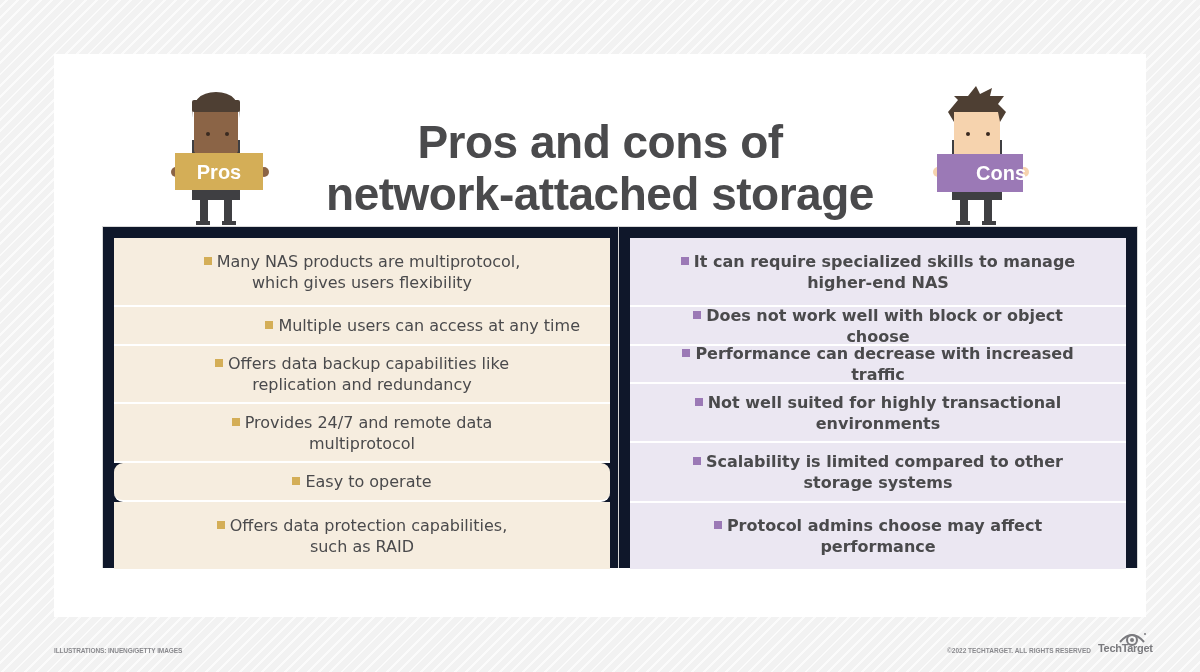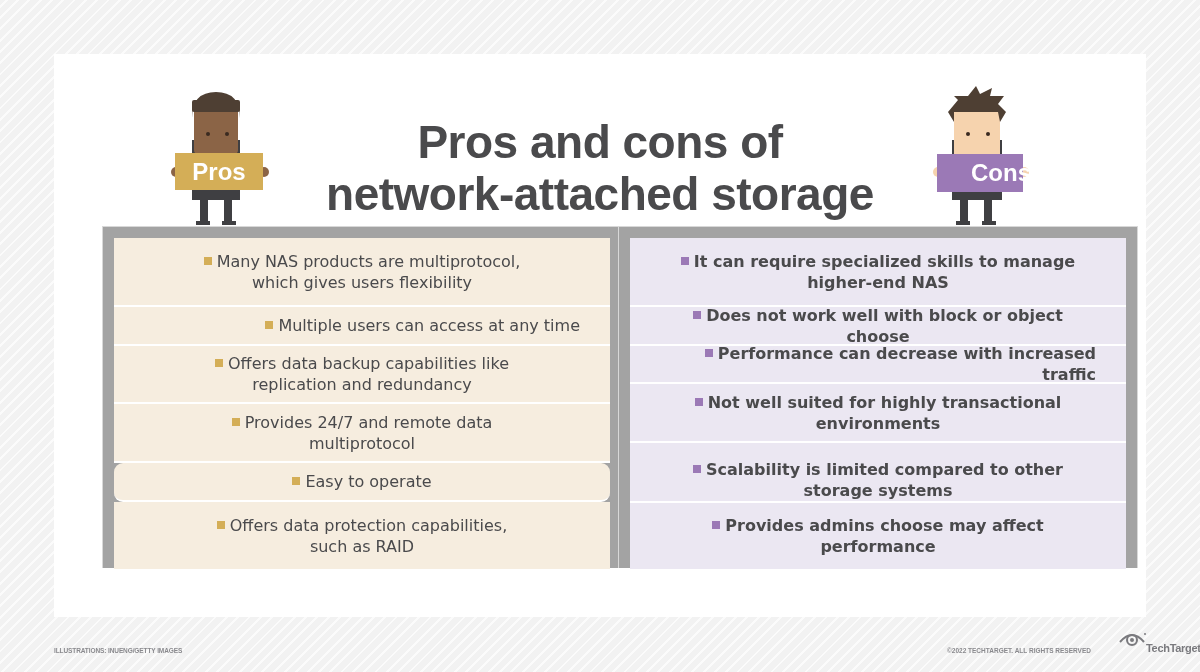--- a/index.html
+++ b/index.html
@@ -16,58 +16,58 @@
     background: #ffffff;
   }
   .title {
     position: absolute; left: 280px; top: 116px; width: 640px;
     text-align: center; font-family: "Liberation Sans", sans-serif;
     font-weight: bold; font-size: 46px; line-height: 52px; color: #4a4a4c;
     letter-spacing: -0.5px;
   }
   .panel {
     position: absolute; top: 226px; width: 520px; height: 342px;
-    border: 1px solid #d8d8d8; border-bottom: none; background: #a3a3a3;
+    border: 1px solid #d8d8d8; border-bottom: none; background: #0f172a;
   }
   .panel.pros { left: 102px; }
   .panel.cons { left: 618px; }
   .rows { position: absolute; left: 11px; top: 11px; right: 11px; }
   .row {
     display: flex; align-items: center; justify-content: center;
     text-align: center; font-size: 16px; line-height: 21px;
     border-bottom: 2px solid #ffffff; padding: 0 30px;
   }
   .pros .row { background: #f6eddf; }
   .cons .row { background: #ebe7f2; font-weight: bold; }
   .bullet {
     display: inline-block; width: 8px; height: 8px; margin-right: 5px;
     vertical-align: 2px;
   }
   .pros .bullet { background: #d4ae57; }
   .cons .bullet { background: #9b79b6; }
   .figure { position: absolute; }
   .sign {
     position: absolute; color: #fff; font-family: "Liberation Sans", sans-serif;
-    font-weight: bold; font-size: 24px; text-align: center; line-height: 38px;
+    font-weight: bold; font-size: 20px; text-align: center; line-height: 38px;
   }
   .footer-left {
     position: absolute; left: 54px; top: 647px; font-size: 6.5px;
     font-weight: bold; color: #8a8a8e; font-family: "Liberation Sans", sans-serif;
     letter-spacing: -0.1px;
   }
   .footer-right {
     position: absolute; left: 947px; top: 647px; font-size: 6.5px;
     font-weight: bold; color: #8a8a8e; font-family: "Liberation Sans", sans-serif;
   }
   .logo {
     position: absolute; left: 1098px; top: 630px; width: 50px; height: 28px;
   }
   .logo-text {
     position: absolute; left: 0; top: 12px; font-family: "Liberation Sans", sans-serif;
-    font-weight: bold; font-size: 11px; color: #7a7a7e; letter-spacing: -0.3px; margin-left: 48px;
+    font-weight: bold; font-size: 11px; color: #7a7a7e; letter-spacing: -0.3px;
   }
 </style>
 </head>
 <body>
 
 <div class="card"></div>
 
 <div class="title">
   <div>Pros and cons of</div>
   <div>network-attached storage</div>
@@ -146,31 +146,31 @@
 </div>
 
 <div class="panel cons">
   <div class="rows">
     <div class="row" style="height:69px;">
       <div><span class="bullet"></span><span>It can require specialized skills to manage</span><br><span>higher-end NAS</span></div>
     </div>
     <div class="row" style="height:39px;">
       <div><span class="bullet"></span><span>Does not work well with block or object choose</span></div>
     </div>
-    <div class="row" style="height:38px;text-align:right;">
+    <div class="row" style="height:38px;">
       <div><span class="bullet"></span><span>Performance can decrease with increased traffic</span></div>
     </div>
     <div class="row" style="height:59px;">
       <div><span class="bullet"></span><span>Not well suited for highly transactional</span><br><span>environments</span></div>
     </div>
-    <div class="row" style="height:60px;align-items:flex-end;">
+    <div class="row" style="height:60px;">
       <div><span class="bullet"></span><span>Scalability is limited compared to other</span><br><span>storage systems</span></div>
     </div>
     <div class="row" style="height:66px; border-bottom:none;">
-      <div><span class="bullet"></span><span>Provides admins choose may affect</span><br><span>performance</span></div>
+      <div><span class="bullet"></span><span>Protocol admins choose may affect</span><br><span>performance</span></div>
     </div>
   </div>
 </div>
 
 <div class="footer-left">ILLUSTRATIONS: INUENG/GETTY IMAGES</div>
 <div class="footer-right">©2022 TECHTARGET. ALL RIGHTS RESERVED</div>
 <div class="logo">
   <svg width="50" height="16" viewBox="0 0 50 16" style="position:absolute; left:0; top:0;">
     <path d="M22 12 Q34 -2 46 12" fill="none" stroke="#7a7a7e" stroke-width="2"></path>
     <circle cx="34" cy="10" r="5" fill="none" stroke="#7a7a7e" stroke-width="2"></circle>

